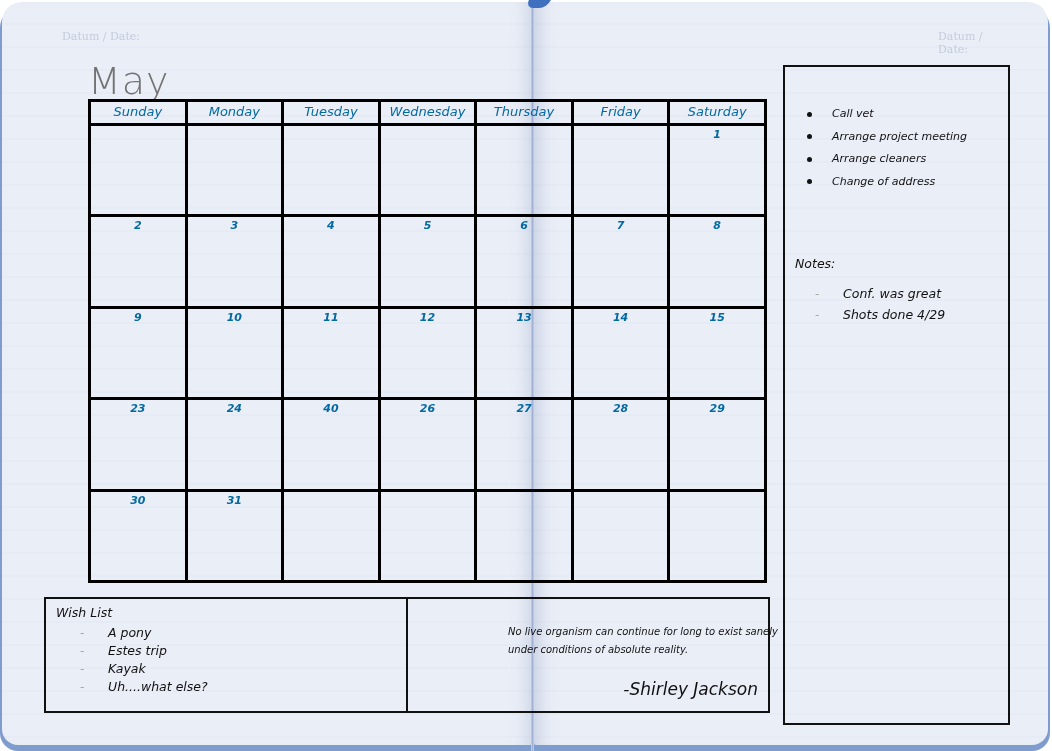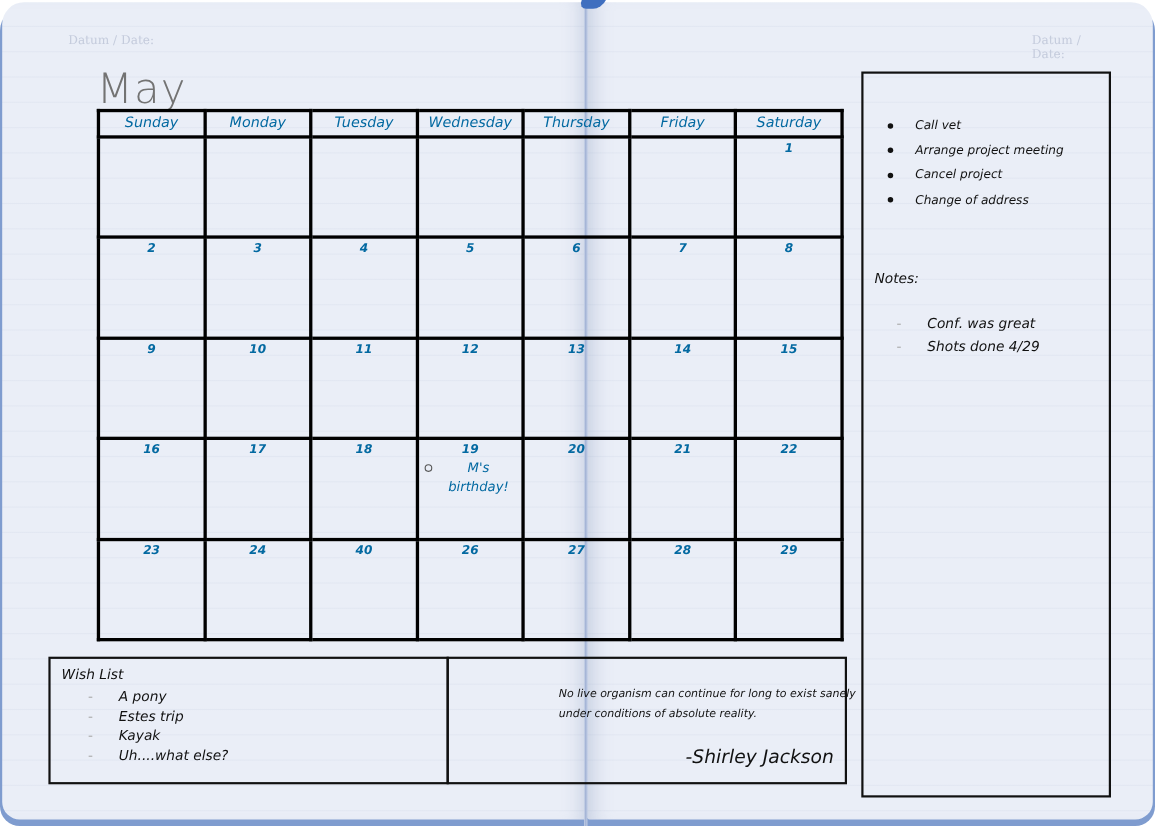--- a/index.html
+++ b/index.html
@@ -80,21 +80,21 @@
       width: 5px; height: 5px; border: 1px solid #555; border-radius: 50%;
       margin-top: 5px; flex: 0 0 auto;
     }
     .side-box {
       position: absolute; left: 783px; top: 65px; width: 227px; height: 660px;
       border: 2px solid #111; box-sizing: border-box;
     }
     .todo-list { position: absolute; left: 22px; top: 36px; margin: 0; padding: 0; list-style: none; }
     .todo-list li { font-size: 11px; line-height: 22.5px; display: flex; align-items: center; }
     .todo-list .dot { width: 5px; height: 5px; background: #111; border-radius: 50%; margin-right: 20px; }
-    .notes-label { position: absolute; left: 10px; top: 178px; font-size: 12.5px; }
+    .notes-label { position: absolute; left: 10px; top: 189px; font-size: 12.5px; }
     .notes-list { position: absolute; left: 30px; top: 216px; margin: 0; padding: 0; list-style: none; }
     .notes-list li { font-size: 12.5px; line-height: 21px; display: flex; }
     .dash { color: #aaa; width: 28px; font-style: normal; }
     .wish-box {
       position: absolute; left: 44px; top: 597px; width: 364px; height: 116px;
       border: 2px solid #111; box-sizing: border-box;
     }
     .wish-title { position: absolute; left: 10px; top: 6px; font-size: 12.5px; }
     .wish-list { position: absolute; left: 34px; top: 25px; margin: 0; padding: 0; list-style: none; }
     .wish-list li { font-size: 12.5px; line-height: 18px; display: flex; }
@@ -197,84 +197,80 @@
           </td>
         <td>
             <span class="day-num">14</span>
           </td>
         <td>
             <span class="day-num">15</span>
           </td>
       </tr>
       <tr>
         <td>
-            <span class="day-num">16</span>
-          </td>
-        <td>
-            <span class="day-num">17</span>
-          </td>
-        <td>
-            <span class="day-num">18</span>
-          </td>
-        <td>
-          <span class="day-num">19</span>
-          <div class="event">
-            <span class="bullet-o"></span>
-            <span>M's birthday!</span>
-          </div>
-        </td>
-        <td>
-            <span class="day-num">20</span>
-          </td>
-        <td>
-            <span class="day-num">21</span>
-          </td>
-        <td>
-            <span class="day-num">22</span>
-          </td>
-      </tr>
-      <tr>
-        <td>
             <span class="day-num">23</span>
           </td>
         <td>
             <span class="day-num">24</span>
           </td>
         <td>
             <span class="day-num">40</span>
           </td>
         <td>
             <span class="day-num">26</span>
           </td>
         <td>
             <span class="day-num">27</span>
           </td>
         <td>
             <span class="day-num">28</span>
           </td>
         <td>
             <span class="day-num">29</span>
+          </td>
+      </tr>
+      <tr>
+        <td>
+            <span class="day-num">30</span>
+          </td>
+        <td>
+            <span class="day-num">31</span>
+          </td>
+        <td>
+            <span class="day-num"></span>
+          </td>
+        <td>
+            <span class="day-num"></span>
+          </td>
+        <td>
+            <span class="day-num"></span>
+          </td>
+        <td>
+            <span class="day-num"></span>
+          </td>
+        <td>
+            <span class="day-num"></span>
           </td>
       </tr>
     </tbody>
   </table>
 
   <div class="side-box hand">
     <ul class="todo-list">
       <li>
           <span class="dot"></span>
           <span>Call vet</span>
         </li>
       <li>
           <span class="dot"></span>
           <span>Arrange project meeting</span>
         </li>
       <li>
           <span class="dot"></span>
-          <span>Cancel project</span>
+          <span>Arrange cleaners</span>
         </li>
       <li>
           <span class="dot"></span>
           <span>Change of address</span>
         </li>
     </ul>
     <div class="notes-label">Notes:</div>
     <ul class="notes-list">
       <li>
           <span class="dash">-</span>

